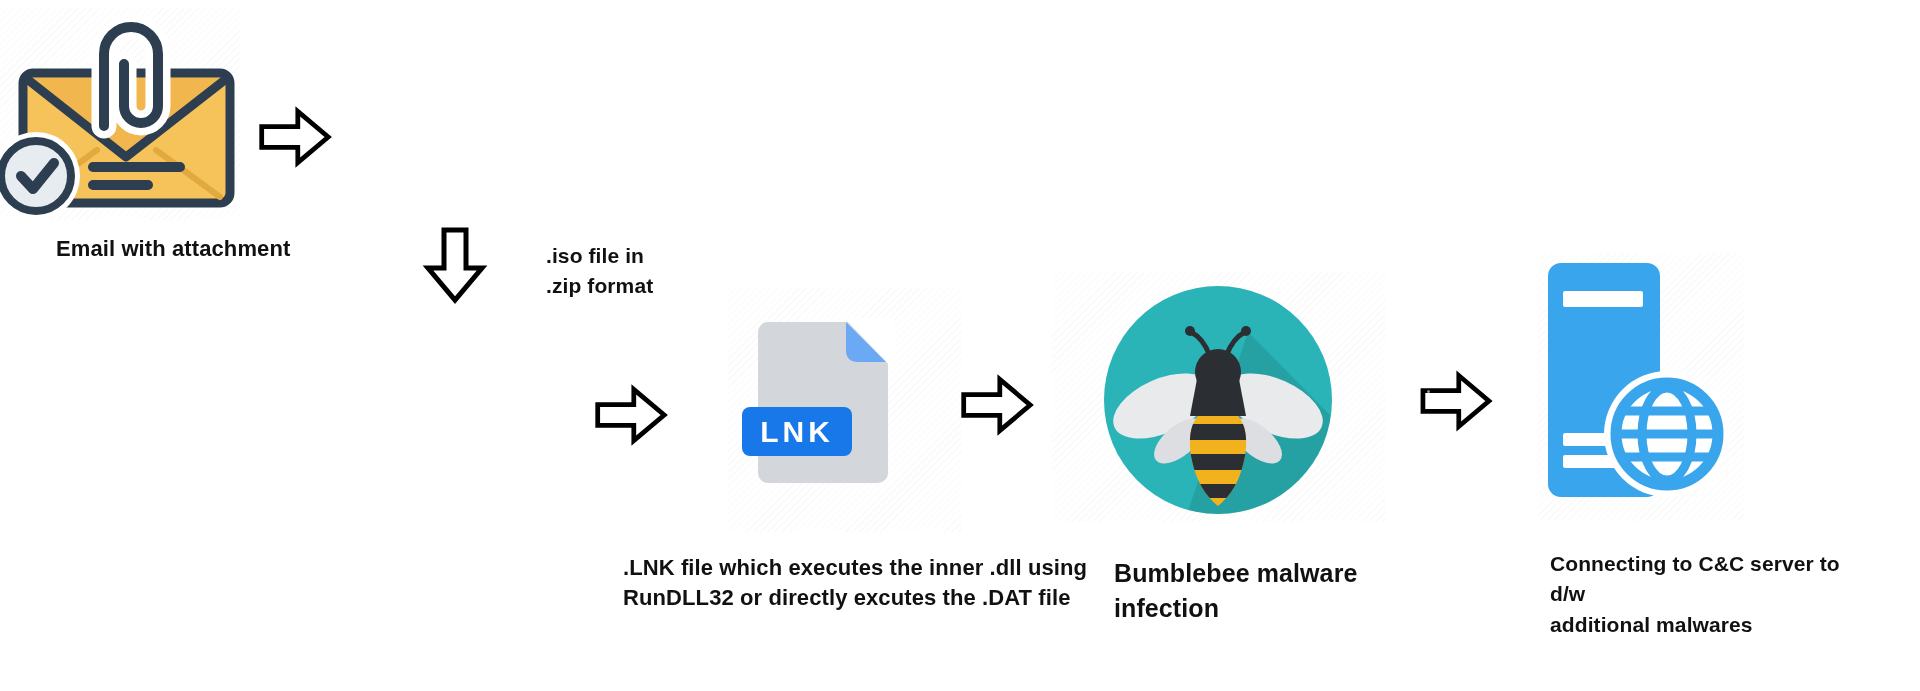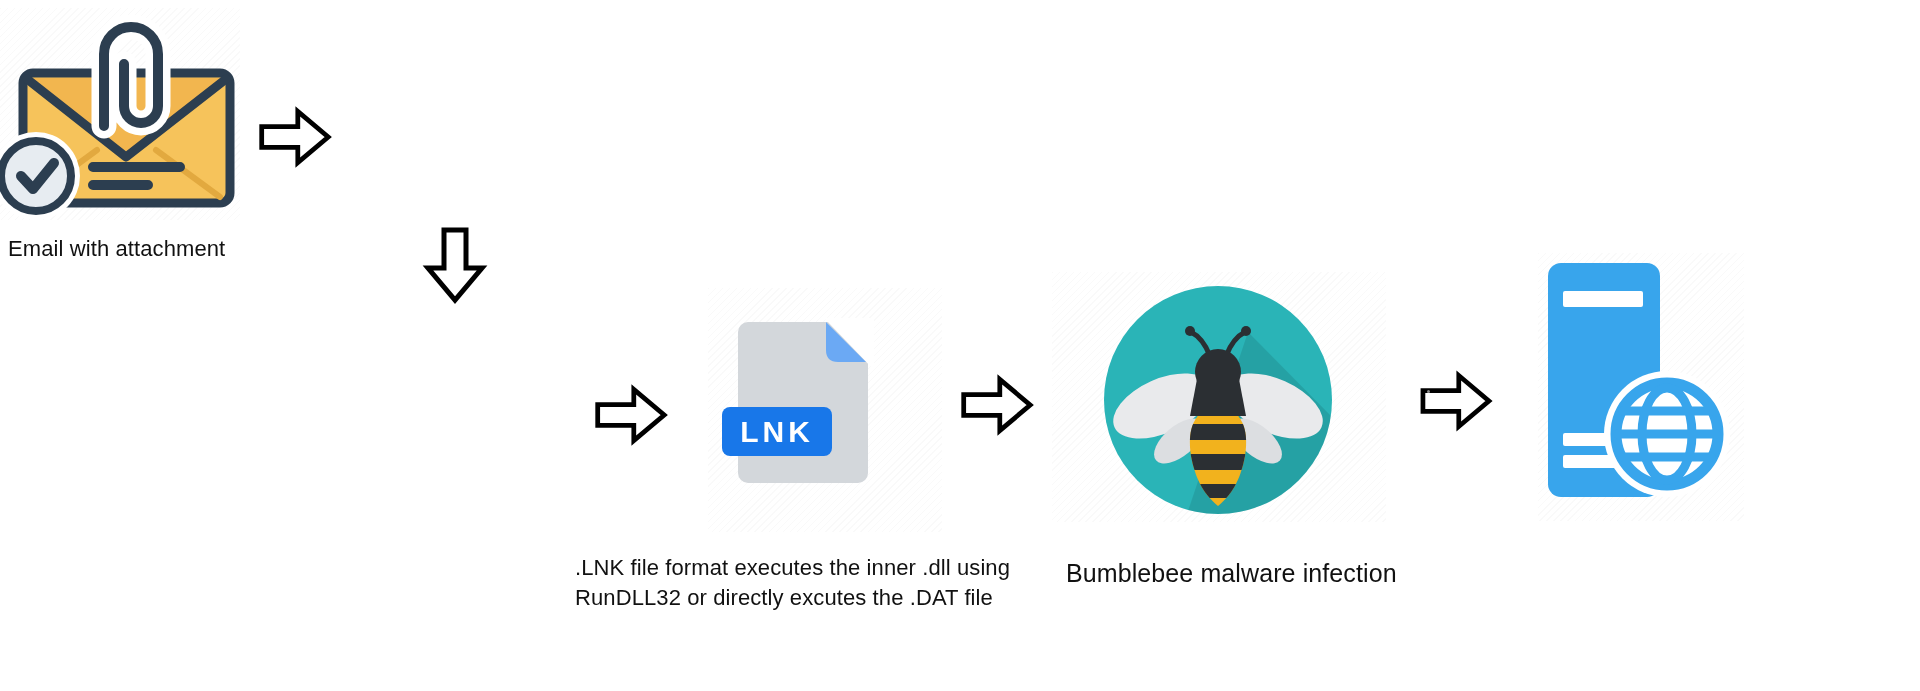--- a/index.html
+++ b/index.html
@@ -4,22 +4,22 @@
 <style>
   html,body{margin:0;padding:0;background:#fff;}
   #canvas{
     position:relative;width:1920px;height:691px;overflow:hidden;background:#fff;
     font-family:"Liberation Sans", sans-serif;
   }
   .tile{position:absolute;background:
     repeating-linear-gradient(135deg, rgba(130,130,130,0.045) 0 1px, transparent 1px 5px);}
   .tile svg{position:absolute;left:0;top:0;}
   .label{
-    position:absolute;font-weight:400;color:var(--ink);
-    white-space:pre-line;line-height:1.4;letter-spacing:0.1px;
+    position:absolute;font-weight:700;color:var(--ink);
+    white-space:pre-line;line-height:1.4;letter-spacing:0.1px;margin-left:48px;
   }
   .arrow{position:absolute;}
   .arrow path{fill:#fff;stroke:#000;stroke-width:5;stroke-linejoin:miter;}
   .stray-dot{position:absolute;width:3px;height:3px;background:#8a8a8a;border-radius:50%;}
   svg text{font-family:"Liberation Sans", sans-serif;font-weight:800;}
   
   .f-navy{fill:var(--navy);} .s-white{stroke:#fff;fill:none;}
   .f-amber{fill:var(--amber);} .f-amber-deep{fill:var(--amber-deep);}
   .s-outline{stroke:var(--outline);fill:none;}
   .f-check{fill:var(--check-bg);}
@@ -59,38 +59,40 @@
         <path d="M6 24 H44 V8 L76 35 L44 62 V46 H6 Z"></path>
       </svg>
   </div>
 
 
   <div class="arrow" style="left:420px;top:224px">
     <svg width="70" height="80" viewBox="0 0 70 80">
         <path d="M24 6 V44 H8 L35 76 L62 44 H46 V6 Z"></path>
       </svg>
   </div>
+  <div class="label" style="left:498px;top:241px;width:200px;font-size:21px;line-height:1.42">.iso file in
+.zip format</div>
 
 
   <div class="arrow" style="left:592px;top:380px">
     <svg width="76" height="70" viewBox="0 0 80 70">
         <path d="M6 24 H44 V8 L76 35 L44 62 V46 H6 Z"></path>
       </svg>
   </div>
 
-  <div class="tile" style="left:708px;top:288px;width:234px;height:244px">
+  <div class="tile" style="left:728px;top:288px;width:234px;height:244px">
     <svg width="234" height="244" viewBox="0 0 234 244">
       <rect x="30" y="34" width="130" height="161" rx="10" class="f-doc"></rect>
       <polygon points="116,30 166,30 166,82" fill="#fff"></polygon>
       <path d="M118 34 L158 74 L130 74 Q118 74 118 62 Z" class="f-fold"></path>
       <rect x="14" y="119" width="110" height="49" rx="8" class="f-lnk"></rect>
       <text x="69" y="154" text-anchor="middle" font-size="30" letter-spacing="4" fill="#fff" font-weight="700">LNK</text>
     </svg>
   </div>
-  <div class="label" style="left:575px;top:553px;width:480px;font-size:22px;line-height:1.38">.LNK file format executes the inner .dll using
+  <div class="label" style="left:575px;top:553px;width:480px;font-size:22px;line-height:1.38">.LNK file which executes the inner .dll using
 RunDLL32 or directly excutes the .DAT file</div>
 
   <div class="arrow" style="left:958px;top:370px">
     <svg width="76" height="70" viewBox="0 0 80 70">
         <path d="M6 24 H44 V8 L76 35 L44 62 V46 H6 Z"></path>
       </svg>
   </div>
 
   <div class="tile" style="left:1052px;top:272px;width:334px;height:250px">
     <svg width="260" height="250" viewBox="0 0 260 250" style="left:33px;top:4px">
@@ -141,14 +143,16 @@
       <rect x="23" y="178" width="80" height="13" rx="2" fill="#fff"></rect>
       <rect x="23" y="200" width="80" height="13" rx="2" fill="#fff"></rect>
       <g>
         <circle cx="127" cy="179" r="63" fill="#fff"></circle>
         <circle cx="127" cy="179" r="51" fill="#fff" stroke="var(--server-blue)" stroke-width="11"></circle>
         <ellipse cx="127" cy="179" rx="25" ry="46" class="s-server" stroke-width="9"></ellipse>
         <path d="M83 156 H171 M78 179 H176 M83 202 H171" class="s-server" stroke-width="9" stroke-linecap="round"></path>
       </g>
     </svg>
   </div>
+  <div class="label" style="left:1502px;top:549px;width:330px;font-size:21px;line-height:1.45">Connecting to C&amp;C server to d/w
+ additional malwares</div>
 
 </div>
 
 </body></html>

